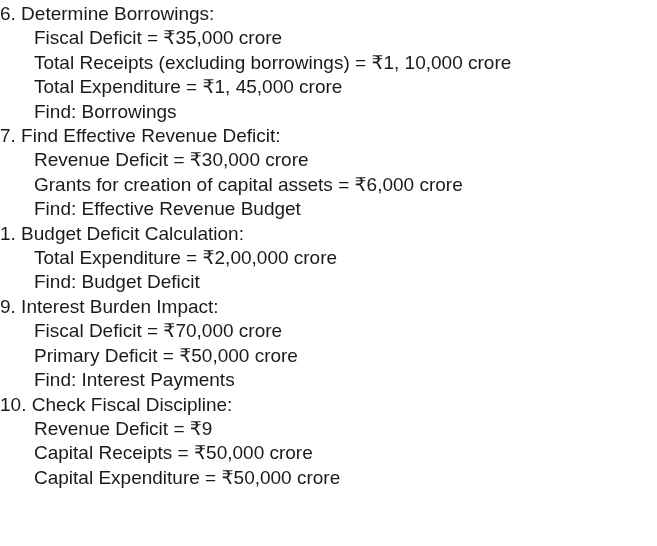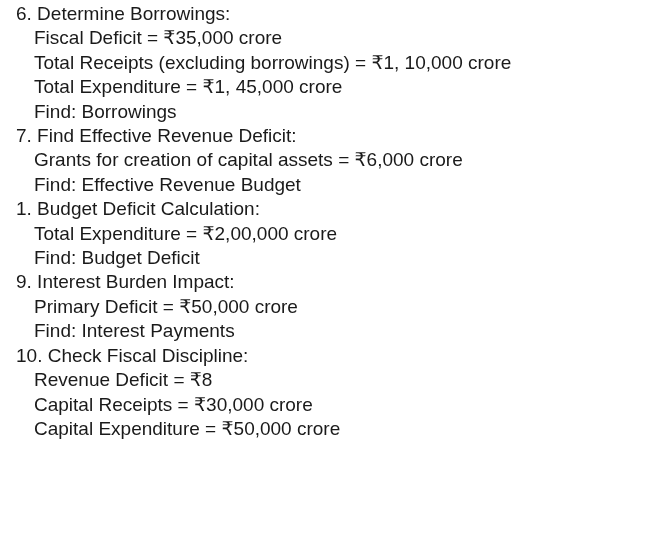--- a/index.html
+++ b/index.html
@@ -31,21 +31,21 @@
       left: 150px;
       top: -14px;
       font-size: 19px;
       line-height: 24.4px;
       color: #1a1a1a;
     }
     .q-title {
       font-size: 19px;
       line-height: 24.4px;
       margin: 0;
-      padding-left: 16px;
+      padding-left: 0;
       white-space: nowrap;
     }
     .q-line {
       font-size: 19px;
       line-height: 24.4px;
       margin: 0;
       padding-left: 34px;
       white-space: nowrap;
     }
   </style>
@@ -60,35 +60,37 @@
   <section>
     <p class="q-title">6. Determine Borrowings:</p>
     <p class="q-line">Fiscal Deficit = ₹35,000 crore</p>
     <p class="q-line">Total Receipts (excluding borrowings) = ₹1, 10,000 crore</p>
     <p class="q-line">Total Expenditure = ₹1, 45,000 crore</p>
     <p class="q-line">Find: Borrowings</p>
   </section>
 
   <section>
     <p class="q-title">7. Find Effective Revenue Deficit:</p>
+    <p class="q-line">Revenue Deficit = ₹30,000 crore</p>
     <p class="q-line">Grants for creation of capital assets = ₹6,000 crore</p>
     <p class="q-line">Find: Effective Revenue Budget</p>
   </section>
 
   <section>
     <p class="q-title">1. Budget Deficit Calculation:</p>
     <p class="q-line">Total Expenditure = ₹2,00,000 crore</p>
     <p class="q-line">Find: Budget Deficit</p>
   </section>
 
   <section>
     <p class="q-title">9. Interest Burden Impact:</p>
+    <p class="q-line">Fiscal Deficit = ₹70,000 crore</p>
     <p class="q-line">Primary Deficit = ₹50,000 crore</p>
     <p class="q-line">Find: Interest Payments</p>
   </section>
 
   <section>
     <p class="q-title">10. Check Fiscal Discipline:</p>
-    <p class="q-line">Revenue Deficit = ₹8</p>
-    <p class="q-line">Capital Receipts = ₹30,000 crore</p>
+    <p class="q-line">Revenue Deficit = ₹9</p>
+    <p class="q-line">Capital Receipts = ₹50,000 crore</p>
     <p class="q-line">Capital Expenditure = ₹50,000 crore</p>
   </section>
 </div>
 
 </body></html>

